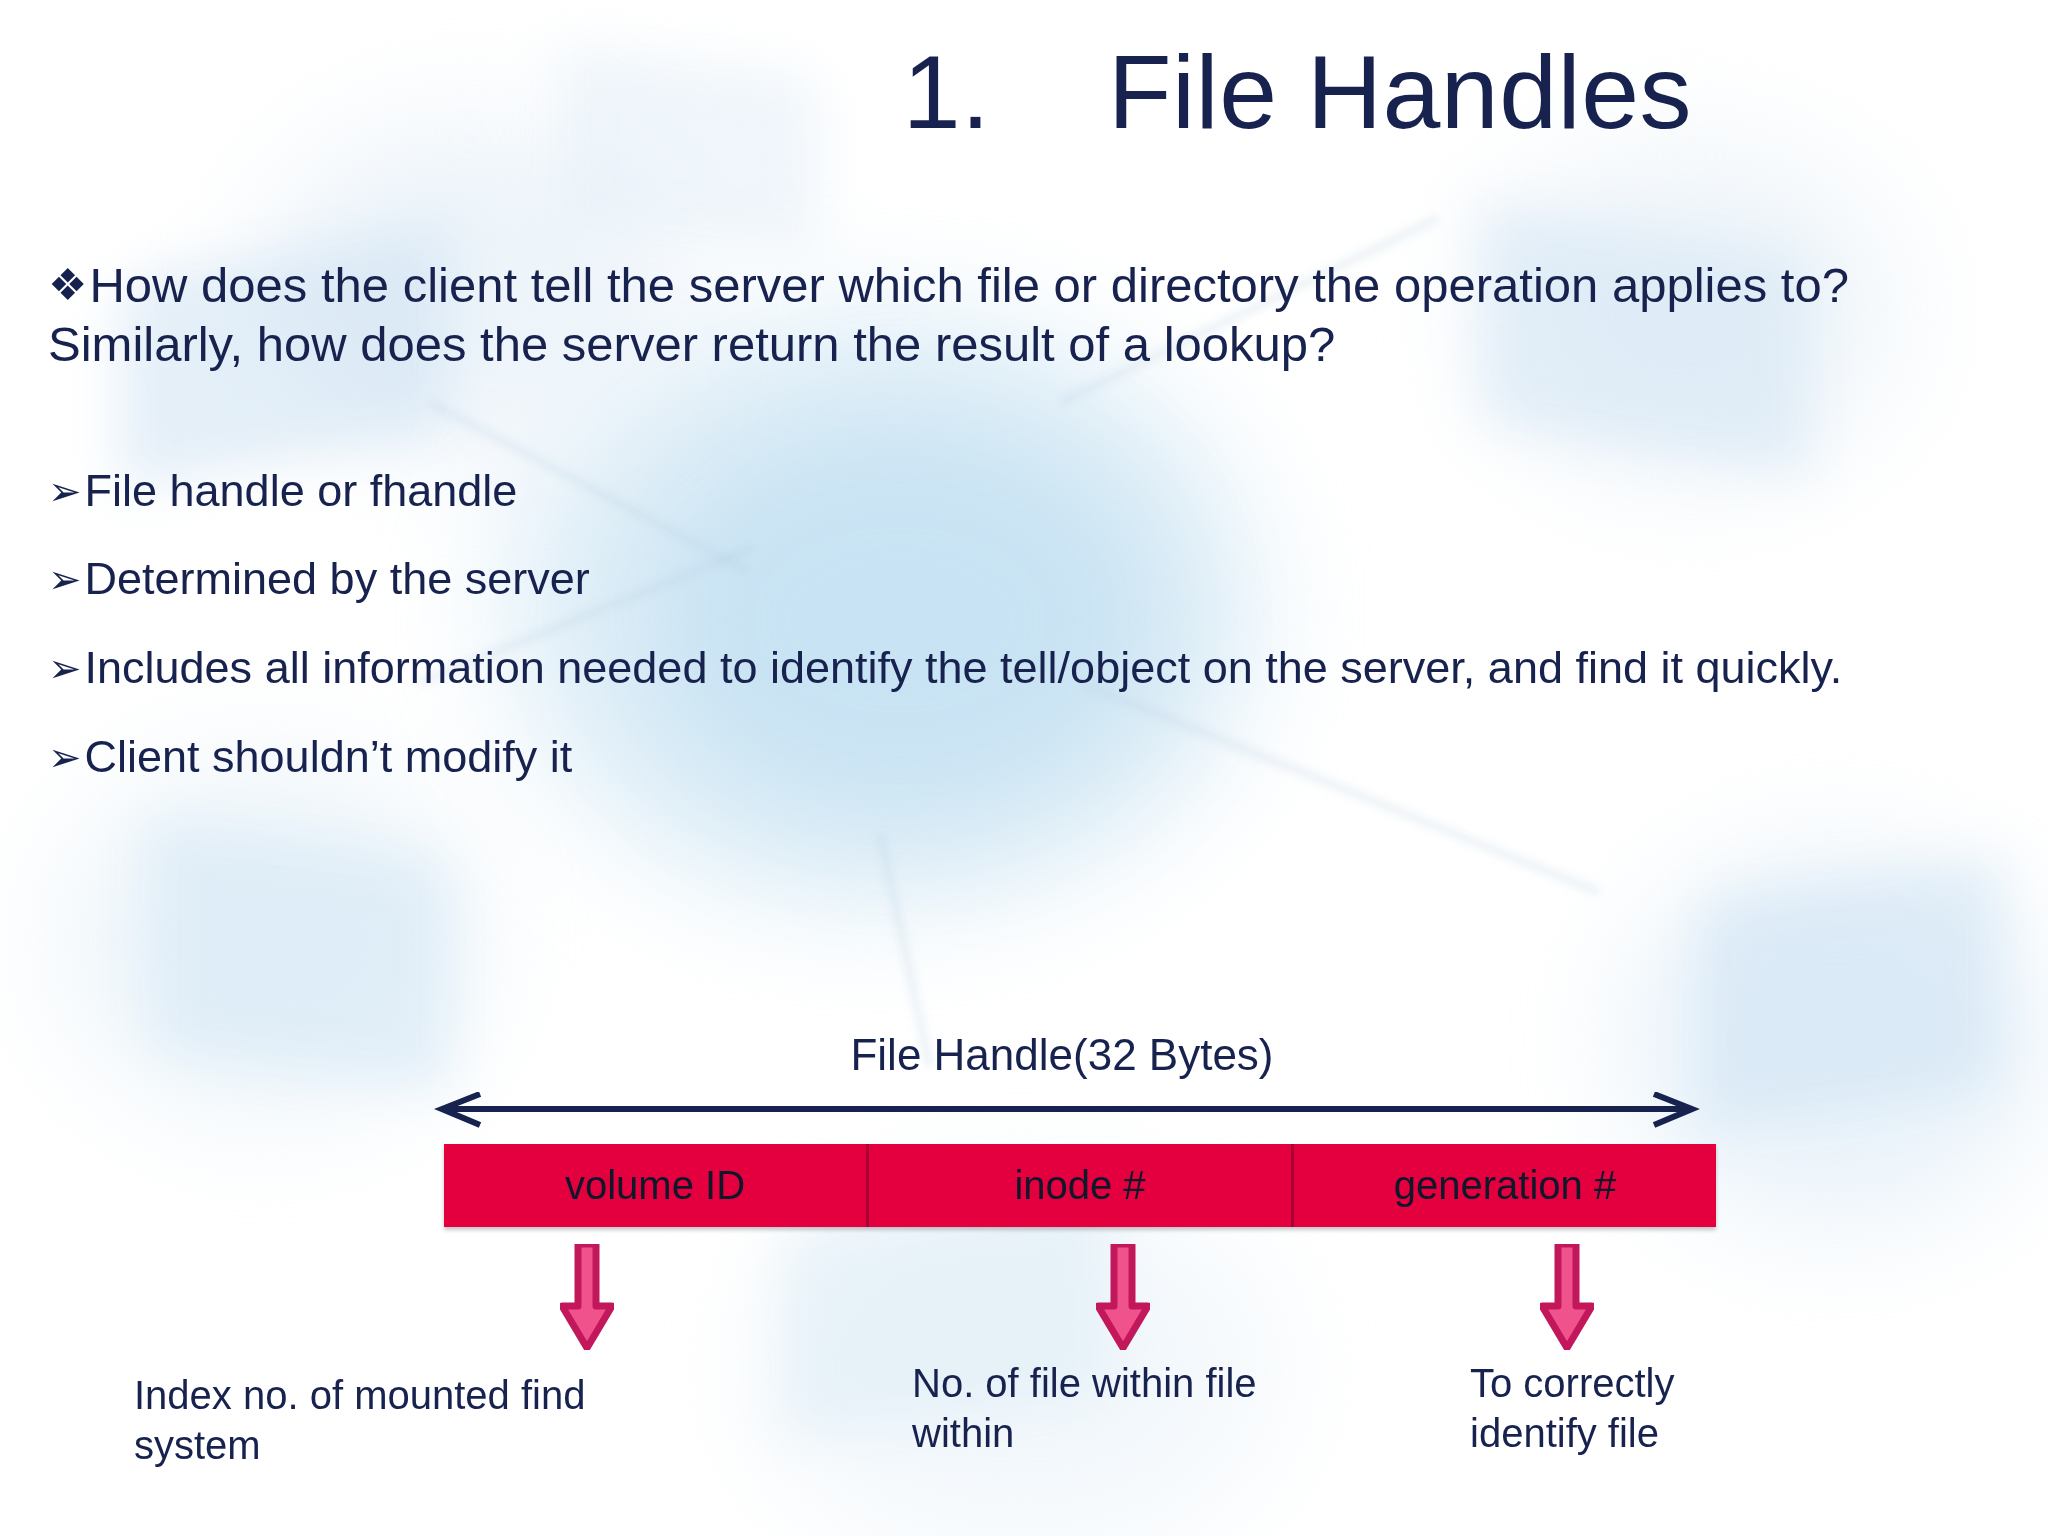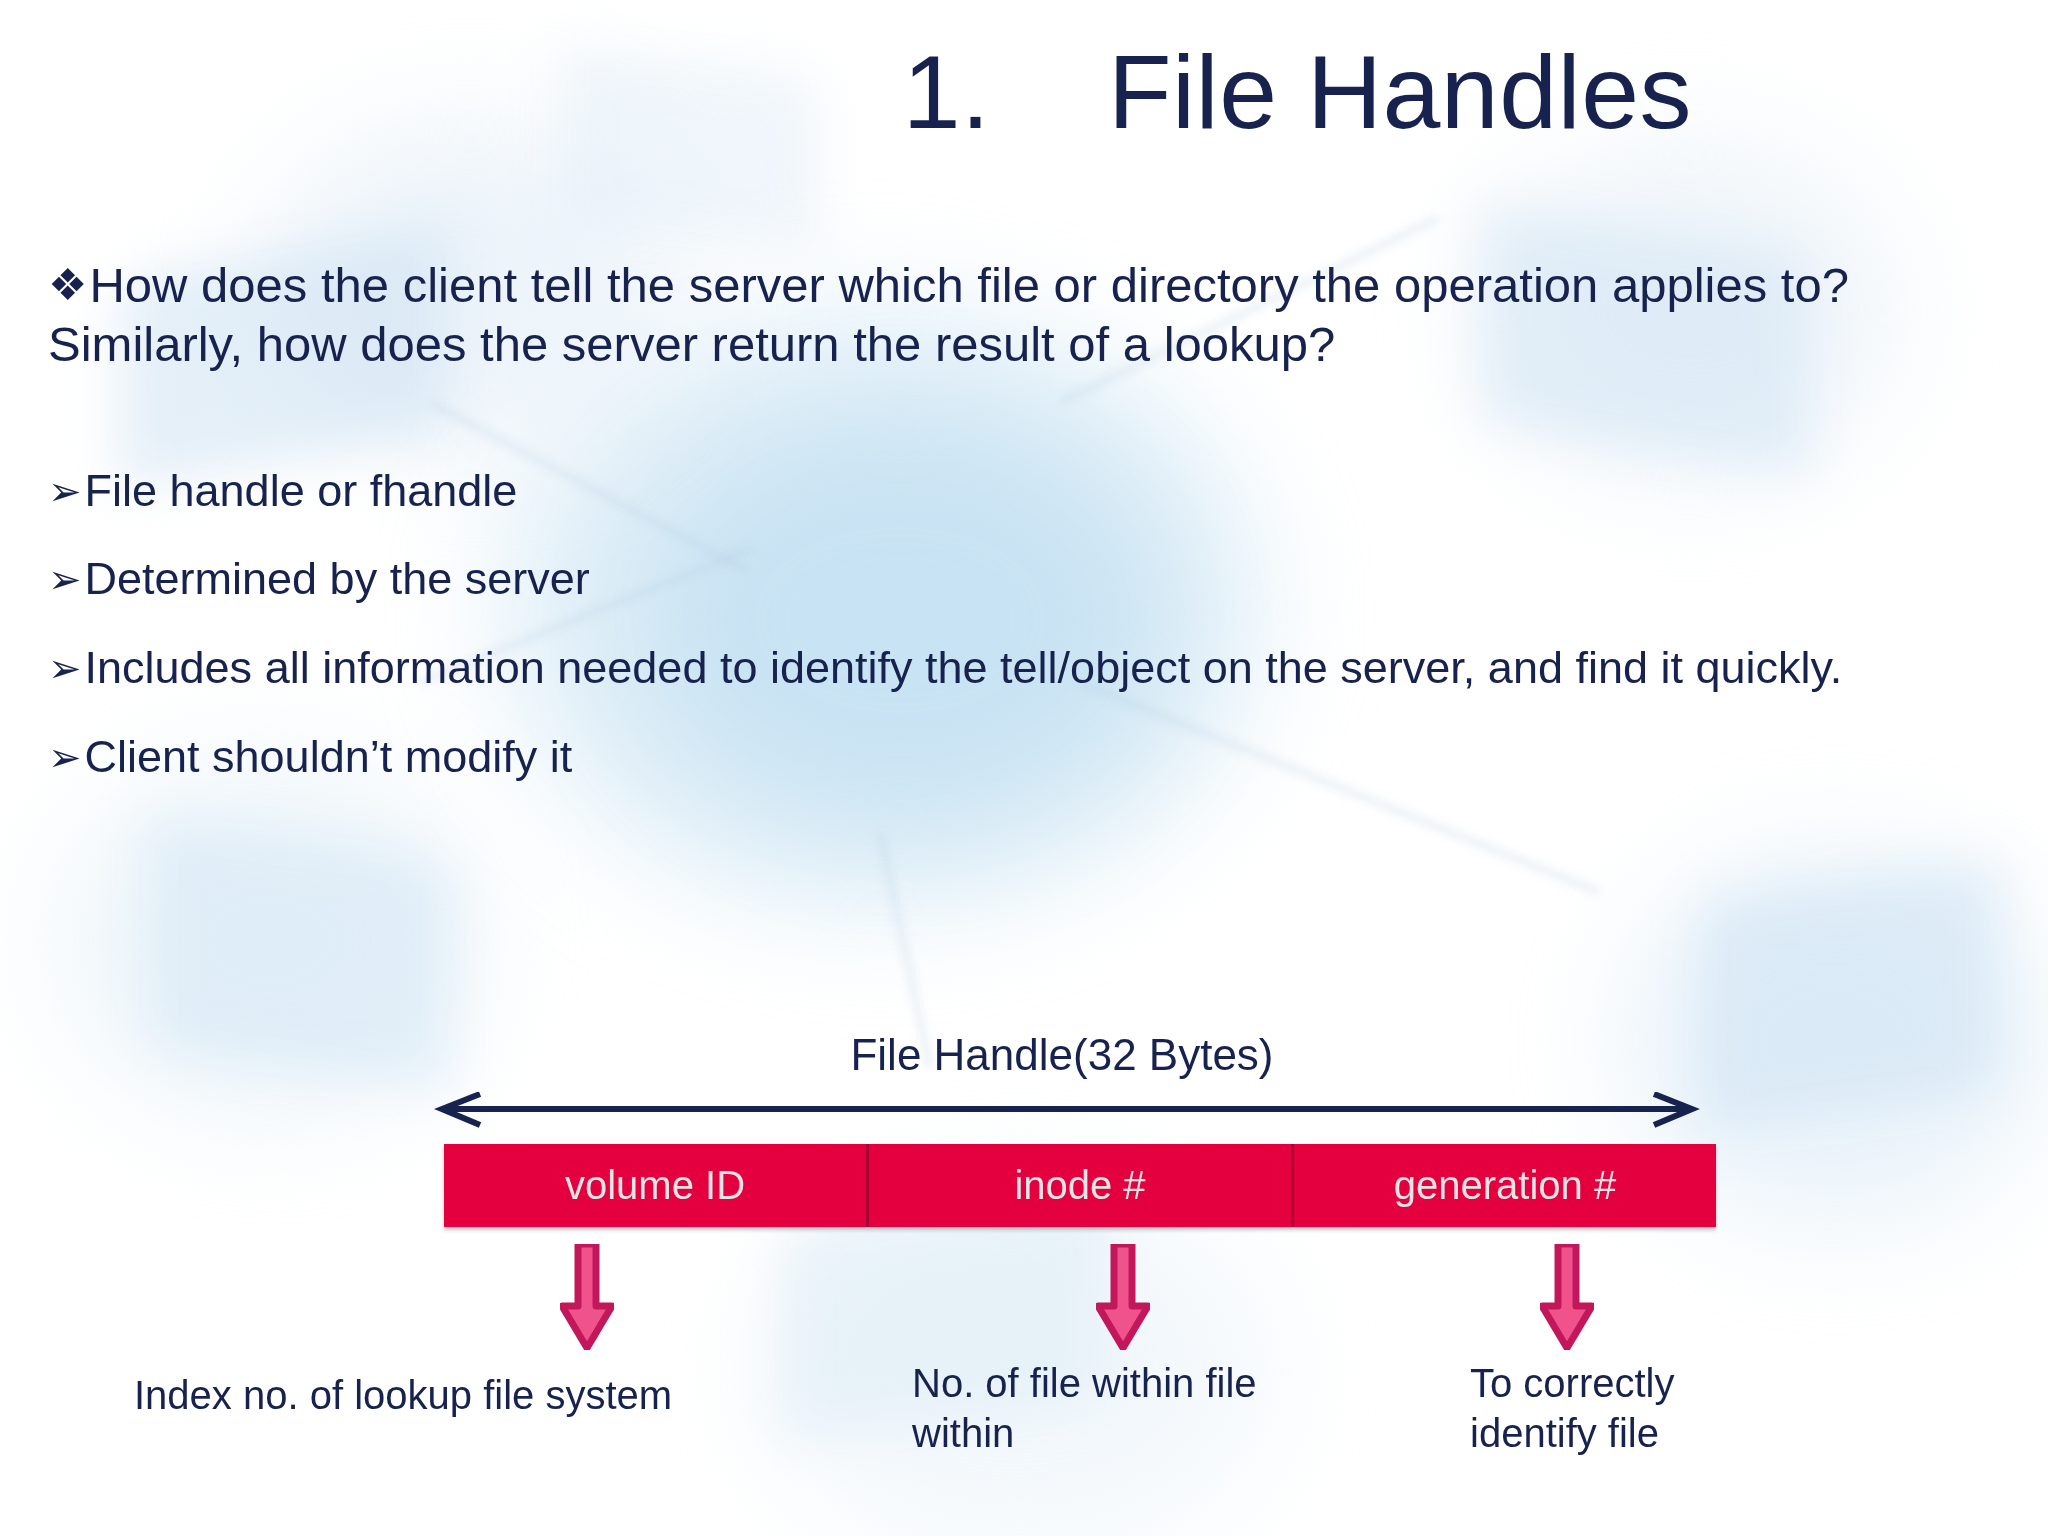--- a/index.html
+++ b/index.html
@@ -125,21 +125,21 @@
     height: 83px;
     display: flex;
     background: #E4003F;
     box-shadow: 0 3px 4px rgba(0,0,0,0.22);
   }
   #fh-bar .cell {
     flex: 1 1 0;
     display: flex;
     align-items: center;
     justify-content: center;
-    color: #e5e5e5;
+    color: #0f172a;
     font-size: 40px;
     border-right: 3px solid #a80033;
     box-sizing: border-box;
   }
   #fh-bar .cell:last-child { border-right: none; }
 
   .dnarrow {
     position: absolute;
     width: 54px;
     height: 106px;
@@ -216,18 +216,18 @@
     <svg class="dnarrow" style="left:548px; top:214px;" viewBox="0 0 54 106">
       <polygon points="18,0 36,0 36,62 52,62 27,104 2,62 18,62" fill="#F0528C" stroke="#C2185B" stroke-width="7" stroke-linejoin="round"></polygon>
     </svg>
     <svg class="dnarrow" style="left:1084px; top:214px;" viewBox="0 0 54 106">
       <polygon points="18,0 36,0 36,62 52,62 27,104 2,62 18,62" fill="#F0528C" stroke="#C2185B" stroke-width="7" stroke-linejoin="round"></polygon>
     </svg>
     <svg class="dnarrow" style="left:1528px; top:214px;" viewBox="0 0 54 106">
       <polygon points="18,0 36,0 36,62 52,62 27,104 2,62 18,62" fill="#F0528C" stroke="#C2185B" stroke-width="7" stroke-linejoin="round"></polygon>
     </svg>
 
-    <div class="caption" style="left:122px; top:340px; width:540px;">Index no. of lookup file system</div>
+    <div class="caption" style="left:122px; top:340px; width:540px;">Index no. of mounted find system</div>
     <div class="caption" style="left:900px; top:328px; width:400px;">No. of file within file within</div>
     <div class="caption" style="left:1432px; top:328px; width:330px;margin-left:26px;">To correctly identify file</div>
   </div>
 
 </div>
 
 </body></html>

